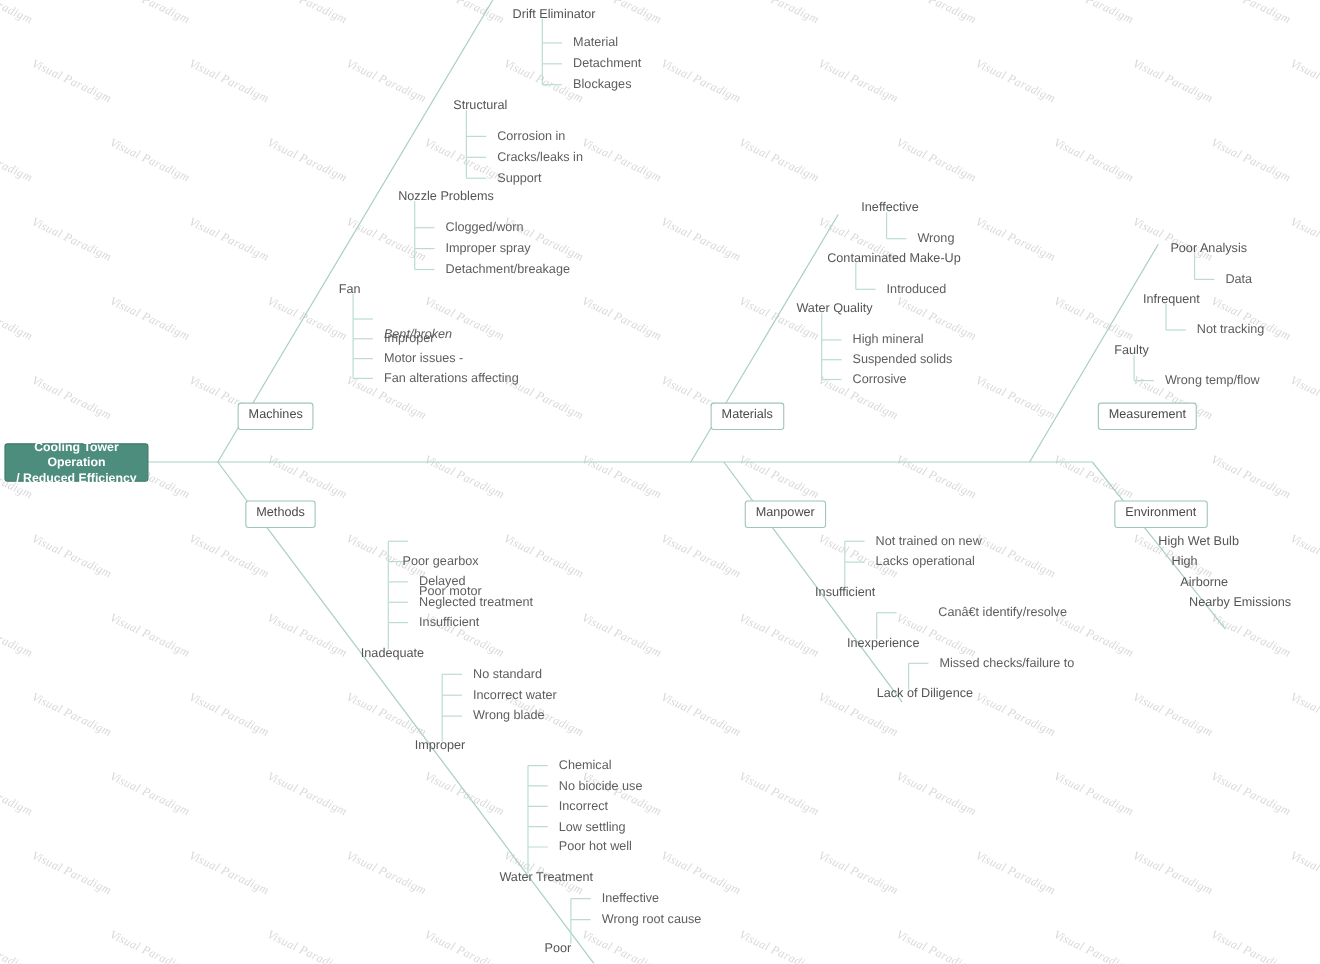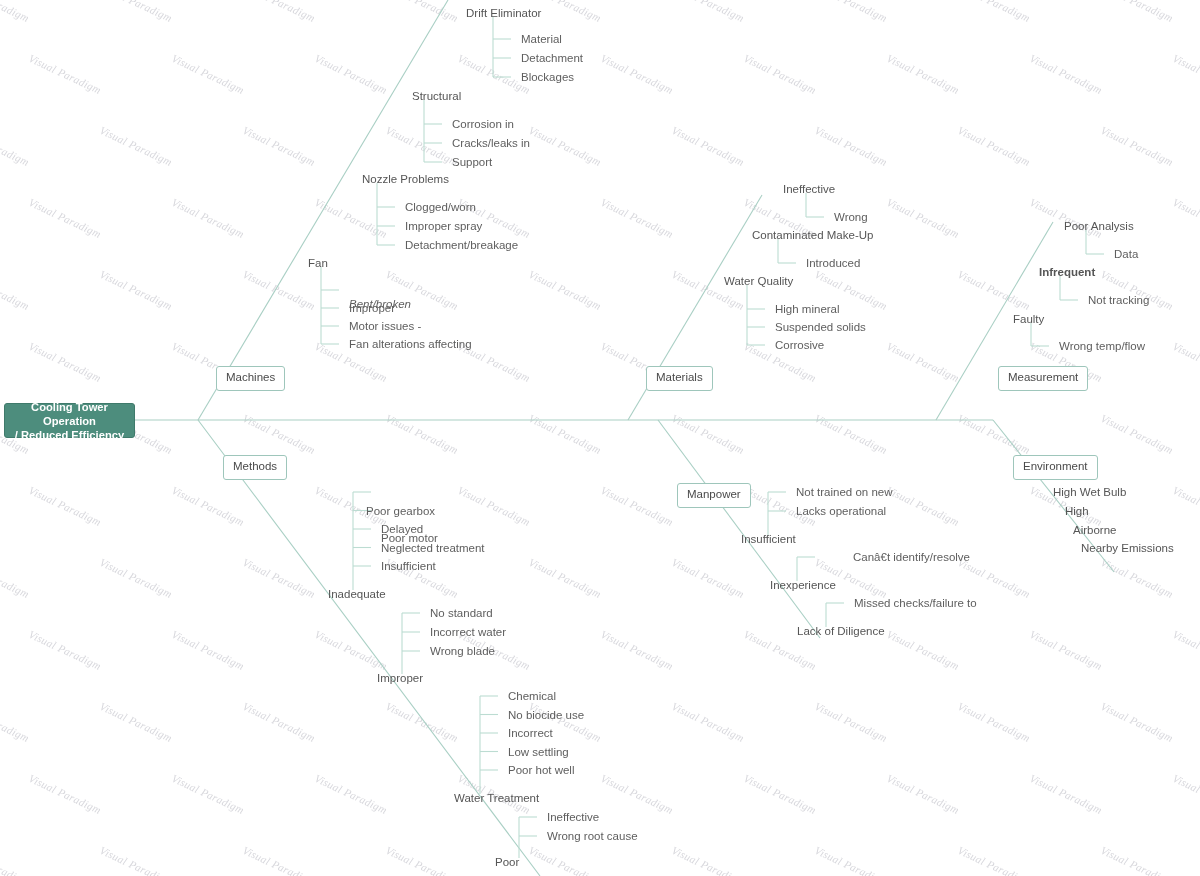--- a/index.html
+++ b/index.html
@@ -303,21 +303,21 @@
   <div id="problem-box">
     <span>Cooling Tower Operation</span>
     <span>/ Reduced Efficiency</span>
   </div>
 
   <div id="categories-container">
       <div class="category-box" style="left: 216px; top: 366px;"><span>Machines</span></div>
       <div class="category-box" style="left: 646px; top: 366px;"><span>Materials</span></div>
       <div class="category-box" style="left: 954px; top: 366px; margin-left: 44px;"><span>Measurement</span></div>
       <div class="category-box" style="left: 223px; top: 455px;"><span>Methods</span></div>
-      <div class="category-box" style="left: 677px; top: 455px; margin-top: 28px;"><span>Manpower</span></div>
+      <div class="category-box" style="left: 677px; top: 455px;"><span>Manpower</span></div>
       <div class="category-box" style="left: 1013px; top: 455px;"><span>Environment</span></div>
     </div>
   <div id="causes-container">
       <div class="cause-label" style="left: 466px; top: 8px;"><span>Drift Eliminator</span></div>
       <div class="subcause-label" style="left: 521px; top: 34px;"><span>Material</span></div>
       <div class="subcause-label" style="left: 521px; top: 53px;"><span>Detachment</span></div>
       <div class="subcause-label" style="left: 521px; top: 72px;"><span>Blockages</span></div>
       <div class="cause-label" style="left: 412px; top: 91px;"><span>Structural</span></div>
       <div class="subcause-label" style="left: 452px; top: 119px;"><span>Corrosion in</span></div>
       <div class="subcause-label" style="left: 452px; top: 138px;"><span>Cracks/leaks in</span></div>
@@ -334,21 +334,21 @@
       <div class="cause-label" style="left: 783px; top: 184px;"><span>Ineffective</span></div>
       <div class="subcause-label" style="left: 834px; top: 212px;"><span>Wrong</span></div>
       <div class="cause-label" style="left: 752px; top: 230px;"><span>Contaminated Make-Up</span></div>
       <div class="subcause-label" style="left: 806px; top: 258px;"><span>Introduced</span></div>
       <div class="cause-label" style="left: 724px; top: 276px;"><span>Water Quality</span></div>
       <div class="subcause-label" style="left: 775px; top: 304px;"><span>High mineral</span></div>
       <div class="subcause-label" style="left: 775px; top: 322px;"><span>Suspended solids</span></div>
       <div class="subcause-label" style="left: 775px; top: 340px;"><span>Corrosive</span></div>
       <div class="cause-label" style="left: 1064px; top: 221px;"><span>Poor Analysis</span></div>
       <div class="subcause-label" style="left: 1114px; top: 249px;"><span>Data</span></div>
-      <div class="cause-label" style="left: 1039px; top: 267px; font-weight: bold;"><span>Infrequent</span></div>
+      <div class="cause-label" style="left: 1039px; top: 267px;"><span>Infrequent</span></div>
       <div class="subcause-label" style="left: 1088px; top: 295px;"><span>Not tracking</span></div>
       <div class="cause-label" style="left: 1013px; top: 314px;"><span>Faulty</span></div>
       <div class="subcause-label" style="left: 1059px; top: 341px;"><span>Wrong temp/flow</span></div>
       <div class="cause-label" style="left: 328px; top: 589px;"><span>Inadequate</span></div>
       <div class="subcause-label" style="left: 381px; top: 487px; margin-top: 46px;"><span>Poor motor</span></div>
       <div class="subcause-label" style="left: 366px; top: 505.5px;"><span>Poor gearbox</span></div>
       <div class="subcause-label" style="left: 381px; top: 524px;"><span>Delayed</span></div>
       <div class="subcause-label" style="left: 381px; top: 542.5px;"><span>Neglected treatment</span></div>
       <div class="subcause-label" style="left: 381px; top: 561px;"><span>Insufficient</span></div>
       <div class="cause-label" style="left: 377px; top: 673px;"><span>Improper</span></div>

